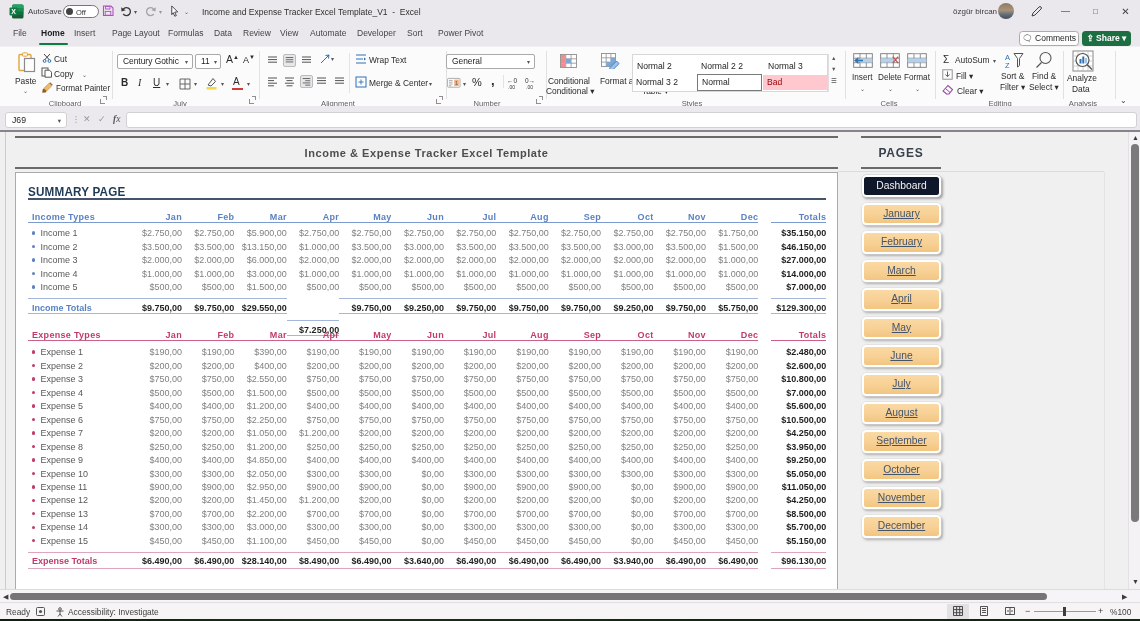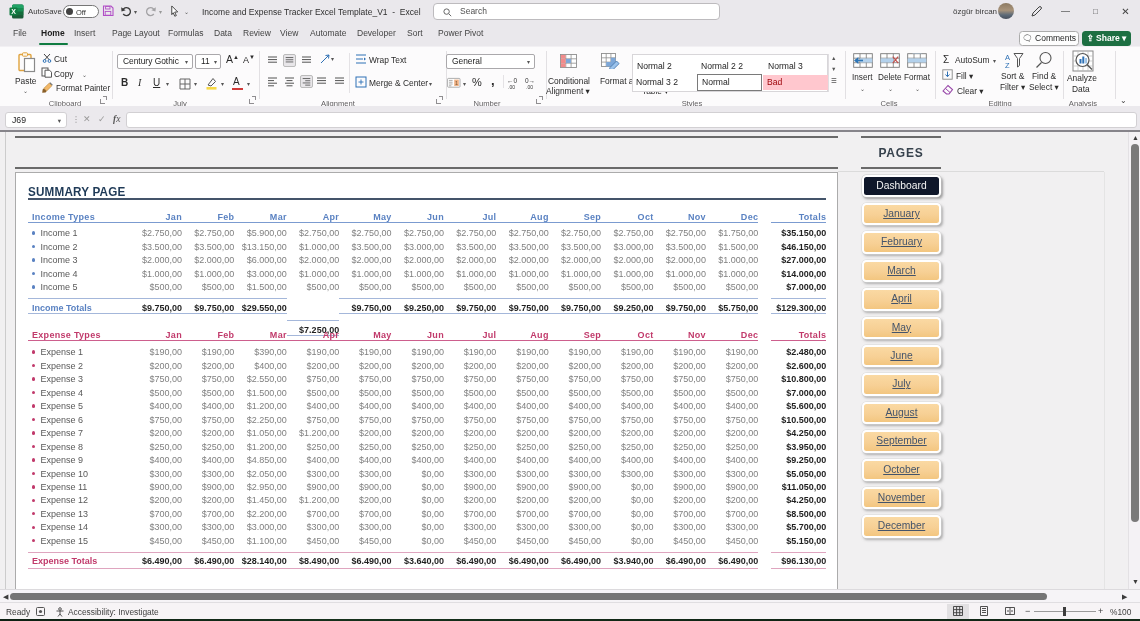--- a/index.html
+++ b/index.html
@@ -105,26 +105,20 @@
   <svg class="abs" style="left:145px;top:5px;" width="12" height="12" viewBox="0 0 12 12" opacity="0.38">
     <path d="M9.4 5.4 a4 4 0 1 0 -0.6 3.6" fill="none" stroke="#333" stroke-width="1.3"></path>
     <path d="M10.8 2.2 l-0.3 4.4 -4.2 -1.4 z" fill="#333"></path>
   </svg>
   <div class="rchev" style="left:159px;top:8px;color:#999;">▾</div>
   <svg class="abs" style="left:169px;top:5px;" width="11" height="12" viewBox="0 0 12 13">
     <path d="M3 1 L9.5 7.5 L6.2 7.7 L8 11.5 L6.3 12.2 L4.6 8.4 L3 10.5 Z" fill="#fff" stroke="#3a3a3a" stroke-width="1"></path>
   </svg>
   <div class="rchev" style="left:184px;top:8px;color:#555;">⌄</div>
   <div class="tb-txt" style="left:202px;color:#2f2f2f;">Income and Expense Tracker Excel Template_V1&nbsp;&nbsp;-&nbsp;&nbsp;Excel</div>
-  <div id="searchbox">Search
-    <svg class="abs" style="left:9px;top:3.5px;" width="9" height="9" viewBox="0 0 9 9">
-      <circle cx="3.6" cy="3.6" r="2.7" fill="none" stroke="#666" stroke-width="1"></circle>
-      <line x1="5.8" y1="5.8" x2="8.2" y2="8.2" stroke="#666" stroke-width="1"></line>
-    </svg>
-  </div>
   <div class="tb-txt" style="left:953px;font-size:8px;">özgür bircan</div>
   <div id="avatar"></div>
   <svg class="abs" style="left:1030px;top:5px;" width="13" height="13" viewBox="0 0 13 13">
     <path d="M2 11 L3 8 L9 2 a1.4 1.4 0 0 1 2 2 L5 10 Z" fill="none" stroke="#444" stroke-width="1"></path>
   </svg>
   <div class="winbtn" style="left:1051px;">—</div>
   <div class="winbtn" style="left:1081px;font-size:8px;">□</div>
   <div class="winbtn" style="left:1111px;font-size:10px;">✕</div>
 </div>
 
@@ -293,21 +287,21 @@
     </svg>
     <svg class="abs" style="left:560px;top:7.4px;" width="17" height="14" viewBox="0 0 17 14">
 <rect x="0.5" y="0.5" width="16" height="13" fill="#fff" stroke="#8f8f8f" stroke-width="0.9"></rect>
 <path d="M0.5 4.8 h16 M0.5 9.2 h16 M5.8 0.5 v13 M11.1 0.5 v13" stroke="#8f8f8f" stroke-width="0.8"></path>
 <rect x="0.9" y="0.9" width="4.7" height="3.7" fill="#f28b8b"></rect>
       <rect x="0.9" y="9.4" width="4.7" height="3.7" fill="#f28b8b"></rect>
 <rect x="6" y="4.9" width="4.9" height="4.1" fill="#7da7d8"></rect>
       <rect x="0.9" y="4.9" width="4.7" height="4.1" fill="#f28b8b"></rect>
 </svg>
     <div class="rtxt" style="left:548px;top:28.5px;">Conditional</div>
-    <div class="rtxt" style="left:546px;top:38.5px;">Alignment ▾</div>
+    <div class="rtxt" style="left:546px;top:38.5px;">Conditional ▾</div>
     <svg class="abs" style="left:601px;top:6px;" width="19" height="16" viewBox="0 0 19 16">
 <rect x="0.5" y="0.5" width="14" height="13" fill="#fff" stroke="#8f8f8f" stroke-width="0.9"></rect>
 <path d="M0.5 4.8 h14 M0.5 9.1 h14 M5.2 0.5 v13 M9.9 0.5 v13" stroke="#8f8f8f" stroke-width="0.8"></path>
 <path d="M5.2 9.1 h9.3 v4.4 h-9.3 z M9.9 4.8 h4.6 v4.3 h-4.6 z" fill="#7da7d8"></path>
 <path d="M9 14.5 L15.5 8 l2.6 2.6 L11.6 17 l-3.4 0.8 Z" fill="#9cc3ec" stroke="#4a7ab0" stroke-width="0.9"></path>
 </svg>
     <div class="rtxt" style="left:600px;top:28.5px;">Format as</div>
     <div class="rtxt" style="left:603px;top:38.5px;margin-left:39px;">Table ▾</div>
     <div class="abs" style="left:632px;top:7px;width:196px;height:38px;background:#fff;border:1px solid #d8d6d9;"></div>
     <div class="sgal" style="left:637px;top:13.5px;">Normal 2</div>
@@ -393,20 +387,21 @@
   <div class="abs" style="left:98px;top:8px;color:#9a9a9a;font-size:9px;">✓</div>
   <div class="abs" style="left:113px;top:8px;color:#555;font-size:9.5px;font-style:italic;font-family:'Liberation Serif',serif;"><b>f</b>x</div>
   <div id="fxfield"></div>
 </div>
 <div id="sheetline"></div>
 
 <div id="sheetarea">
   <div id="whitebox"></div>
   <div class="dline" style="left:15px;top:4.7px;width:823px;"></div>
   <div class="dline" style="left:861px;top:4.7px;width:80px;"></div>
+  <div id="sheettitle">Income &amp; Expense Tracker Excel Template</div>
   <div id="pagestitle">PAGES</div>
   <div class="dline" style="left:15px;top:35.7px;width:823px;"></div>
   <div class="dline" style="left:861px;top:35.7px;width:80px;"></div>
   <div class="abs" style="left:838px;top:39.3px;width:266px;height:1px;background:#dbdbdb;"></div>
   <div class="abs" style="left:1104px;top:40.7px;width:1px;height:416.5px;background:#e4e4e4;"></div>
   <div class="abs" style="left:5px;top:0;width:1px;height:457.2px;background:#cccccc;"></div>
   <div id="summary">SUMMARY PAGE</div>
   <div id="sumline"></div>
   <div style="position:absolute;left:0;top:-131.8px;width:0;height:0;">
   <div class="abs" style="left:28px;top:209.5px;width:798.4px;">

